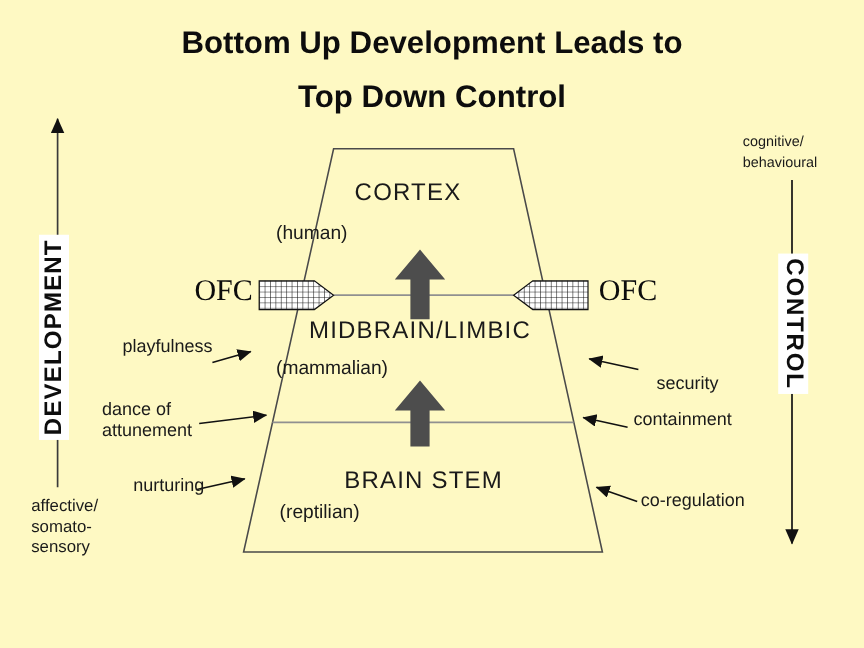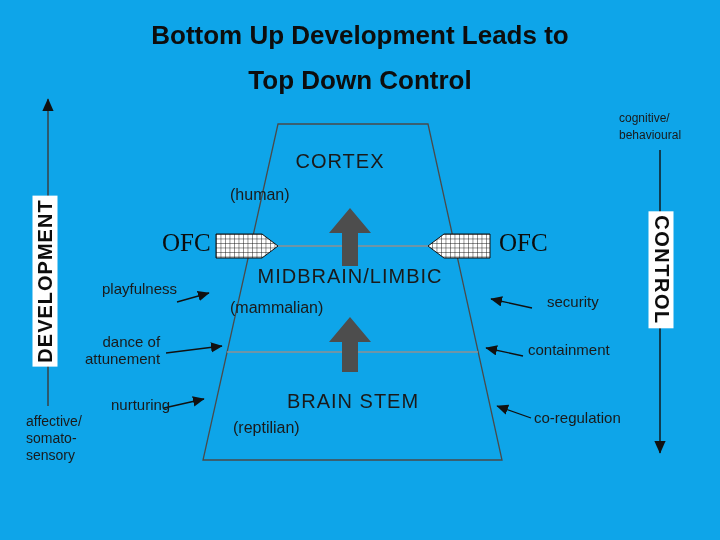--- a/index.html
+++ b/index.html
@@ -1,16 +1,16 @@
 <!DOCTYPE html>
 <html><head>
 <meta charset="utf-8">
 <style>
   html,body{margin:0;padding:0;background:#ffffff;}
-  #slide{position:relative;width:720px;height:540px;background:#0ea5e9;overflow:hidden;
+  #slide{position:relative;width:720px;height:540px;background:#fef9c3;overflow:hidden;
          font-family:"Liberation Sans","DejaVu Sans",sans-serif;color:#111;}
   .abs{position:absolute;}
   .title-line{left:0;right:0;text-align:center;font-weight:bold;font-size:26px;color:#0d0d0d;}
   .rot-label{font-weight:bold;font-size:20px;letter-spacing:1px;background:#ffffff;
              padding:1px 4px;white-space:nowrap;color:#0d0d0d;}
   .level-name{width:240px;text-align:center;font-size:20px;letter-spacing:1px;color:#1a1a1a;}
   .level-sub{width:240px;text-align:left;font-size:16px;color:#1a1a1a;}
   .ofc{font-family:"Liberation Serif","DejaVu Serif",serif;font-size:25px;color:#0d0d0d;}
   .annot{font-size:15px;color:#1a1a1a;white-space:pre-line;}
   .caption{font-size:12px;line-height:17px;color:#1a1a1a;white-space:pre-line;}
@@ -74,21 +74,21 @@
   <div class="abs level-name" style="left:230px;top:265px;">MIDBRAIN/LIMBIC</div>
   <div class="abs level-sub" style="left:230px;top:299px;">(mammalian)</div>
 
   <div class="abs level-name" style="left:233px;top:390px;">BRAIN STEM</div>
   <div class="abs level-sub" style="left:233px;top:419px;">(reptilian)</div>
 
   <div class="abs ofc" style="left:162px;top:229px;">OFC</div>
   <div class="abs ofc" style="left:499px;top:229px;">OFC</div>
 
   <div class="abs annot" style="left:102px;top:280px;">playfulness</div>
-  <div class="abs annot" style="left:85px;top:333px;line-height:17px;text-align:right;">dance of
+  <div class="abs annot" style="left:85px;top:333px;line-height:17px;">dance of
 attunement</div>
   <div class="abs annot" style="left:111px;top:396px;">nurturing</div>
 
-  <div class="abs annot" style="left:547px;top:293px;text-align:right;">security</div>
+  <div class="abs annot" style="left:547px;top:311px;text-align:right;">security</div>
   <div class="abs annot" style="left:528px;top:341px;">containment</div>
   <div class="abs annot" style="left:534px;top:409px;">co-regulation</div>
 
 </div>
 
 </body></html>

